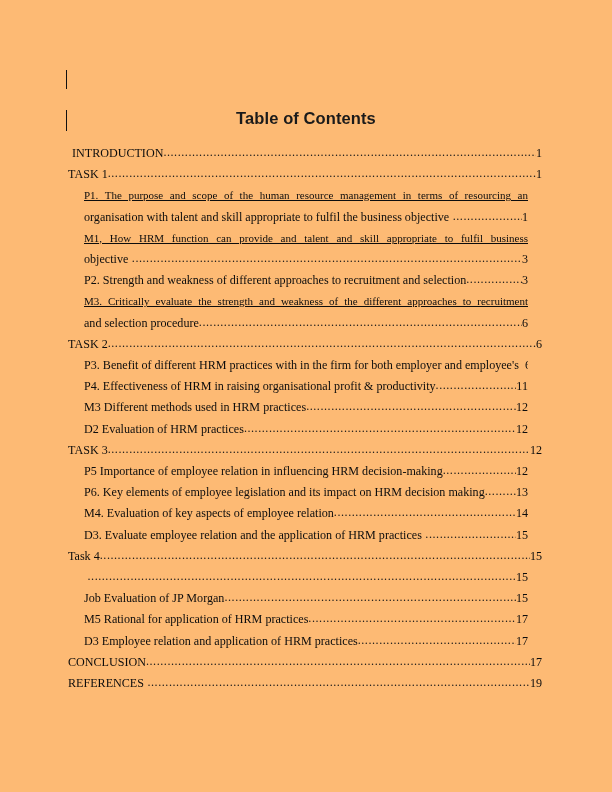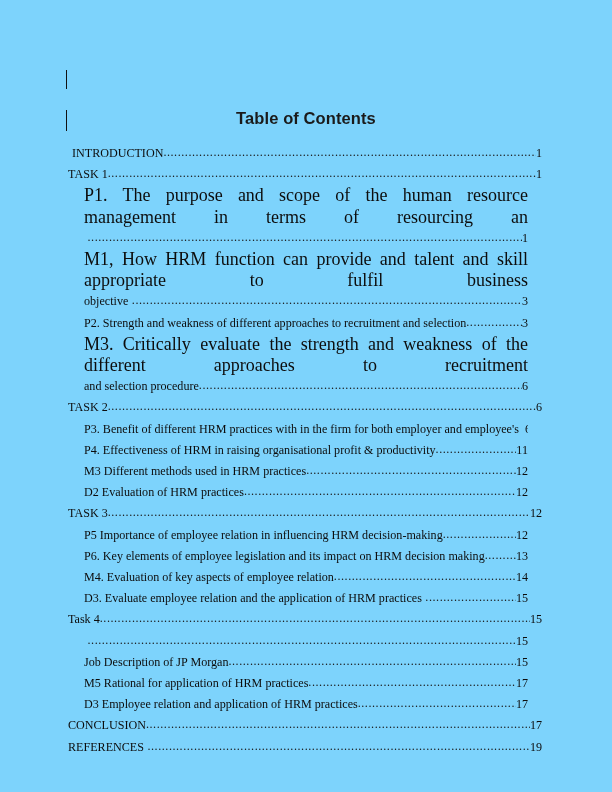--- a/index.html
+++ b/index.html
@@ -12,21 +12,21 @@
     height: 792px;
     position: relative;
     font-family: "Liberation Serif", "DejaVu Serif", serif;
     color: #000000;
     overflow: hidden;
   }
 
   .page {
     position: absolute;
     inset: 0;
-    background: #7dd3fc;
+    background: #fdba74;
   }
 
   
   .change-bar {
     position: absolute;
     left: 66px;
     width: 1px;
     background: #111111;
   }
   .change-bar.bar-1 { top: 70px;  height: 19px; }
@@ -104,22 +104,23 @@
     flex: 0 0 auto;
     white-space: pre;
     text-align: right;
   }
 
   
   .wrap-first {
     text-align: justify;
     text-align-last: justify;
     white-space: normal;
-    font-size: 18px;
+    font-size: 11px;
     line-height: 21.2px;
+    text-decoration: underline;
   }
 </style>
 </head>
 <body>
 
 <div class="page">
 
   <div class="change-bar bar-1"></div>
   <div class="change-bar bar-2"></div>
 
@@ -136,20 +137,21 @@
       <div class="toc-entry lvl0">
         <div class="leader-row">
           <span class="entry-text">TASK 1</span>
           <span class="dots"></span>
           <span class="pageno">1</span>
         </div>
       </div>
       <div class="toc-entry lvl1">
         <div class="wrap-first">P1.  The  purpose  and  scope  of  the  human  resource  management  in  terms  of  resourcing  an</div>
         <div class="leader-row">
+          <span class="entry-text">organisation with talent and skill appropriate to fulfil the business objective</span>
           <span class="dots gap"></span>
           <span class="pageno">1</span>
         </div>
       </div>
       <div class="toc-entry lvl1">
         <div class="wrap-first">M1,  How  HRM  function  can  provide  and  talent  and  skill  appropriate  to  fulfil  business</div>
         <div class="leader-row">
           <span class="entry-text">objective</span>
           <span class="dots gap"></span>
           <span class="pageno">3</span>
@@ -248,21 +250,21 @@
         </div>
       </div>
       <div class="toc-entry lvl1">
         <div class="leader-row">
           <span class="dots gap"></span>
           <span class="pageno">15</span>
         </div>
       </div>
       <div class="toc-entry lvl1">
         <div class="leader-row">
-          <span class="entry-text">Job Description of JP Morgan</span>
+          <span class="entry-text">Job Evaluation of JP Morgan</span>
           <span class="dots"></span>
           <span class="pageno">15</span>
         </div>
       </div>
       <div class="toc-entry lvl1">
         <div class="leader-row">
           <span class="entry-text">M5 Rational for application of HRM practices</span>
           <span class="dots"></span>
           <span class="pageno">17</span>
         </div>

